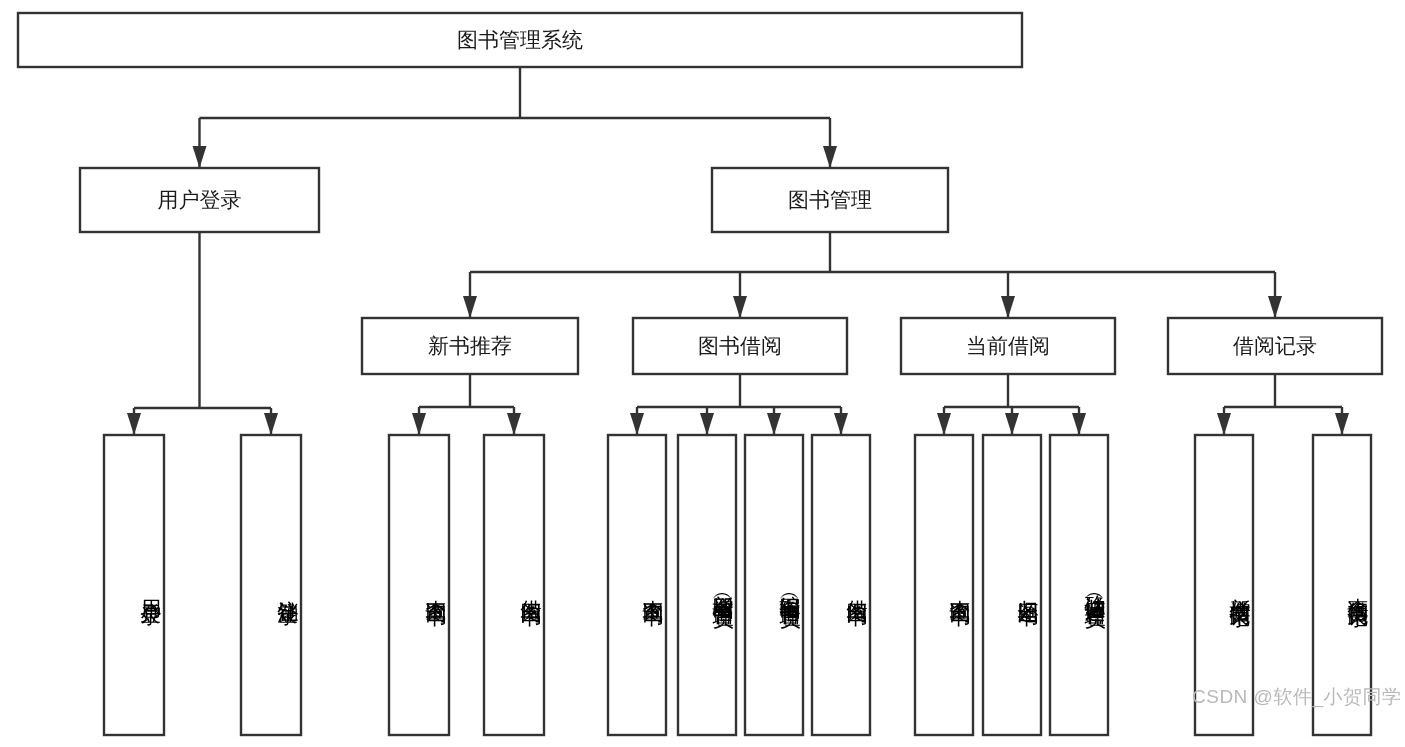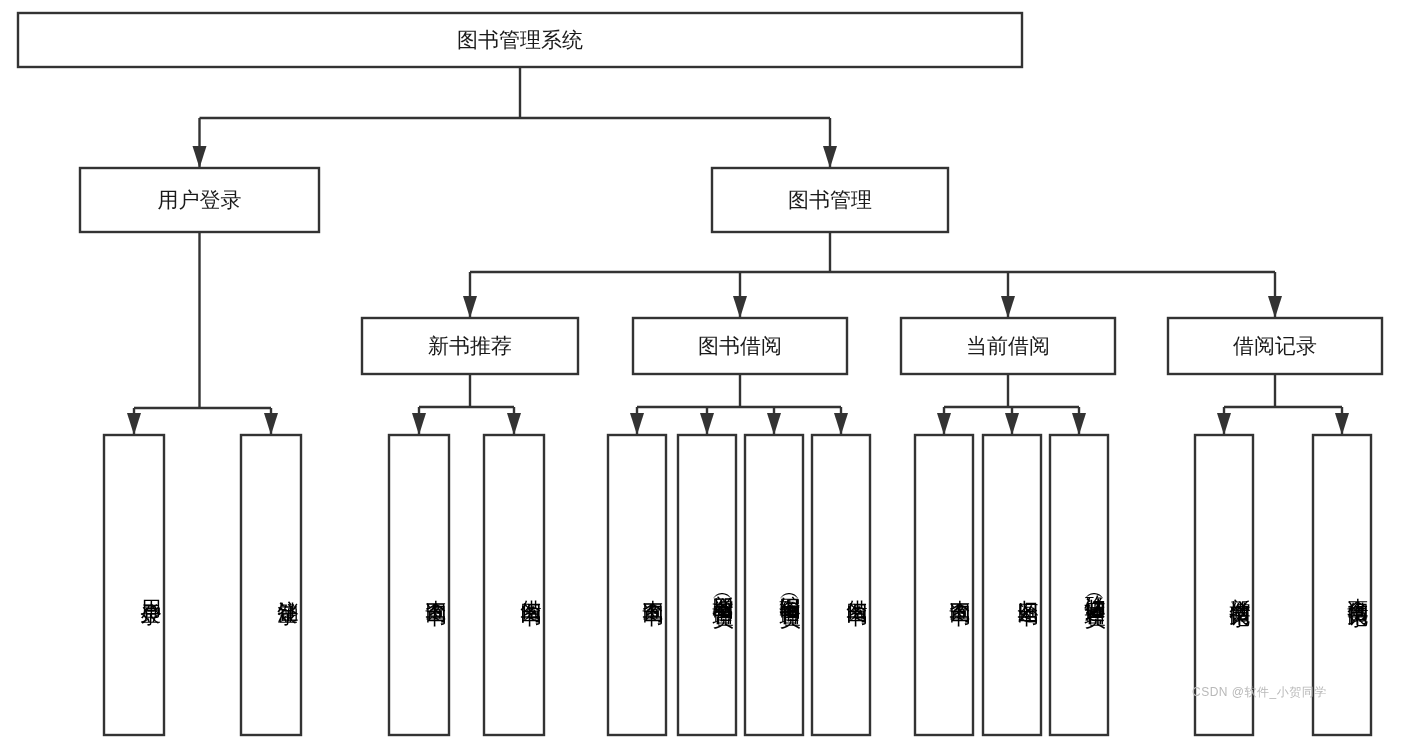--- a/index.html
+++ b/index.html
@@ -62,21 +62,21 @@
   }
   .vlabel-wrap {
     position: absolute;
     pointer-events: none;
   }
   .watermark {
     position: absolute;
     left: 1192px;
     top: 684px;
     font-family: "Liberation Sans", "DejaVu Sans", sans-serif;
-    font-size: 12px;
+    font-size: 19px;
     color: #b9b9b9;
     white-space: nowrap;
     letter-spacing: 0.5px;
   }
 </style>
 </head>
 <body>
 
 <div id="diagram-root">
   <svg id="diagram-svg" width="1405" height="747" viewBox="0 0 1405 747" xmlns="http://www.w3.org/2000/svg">

